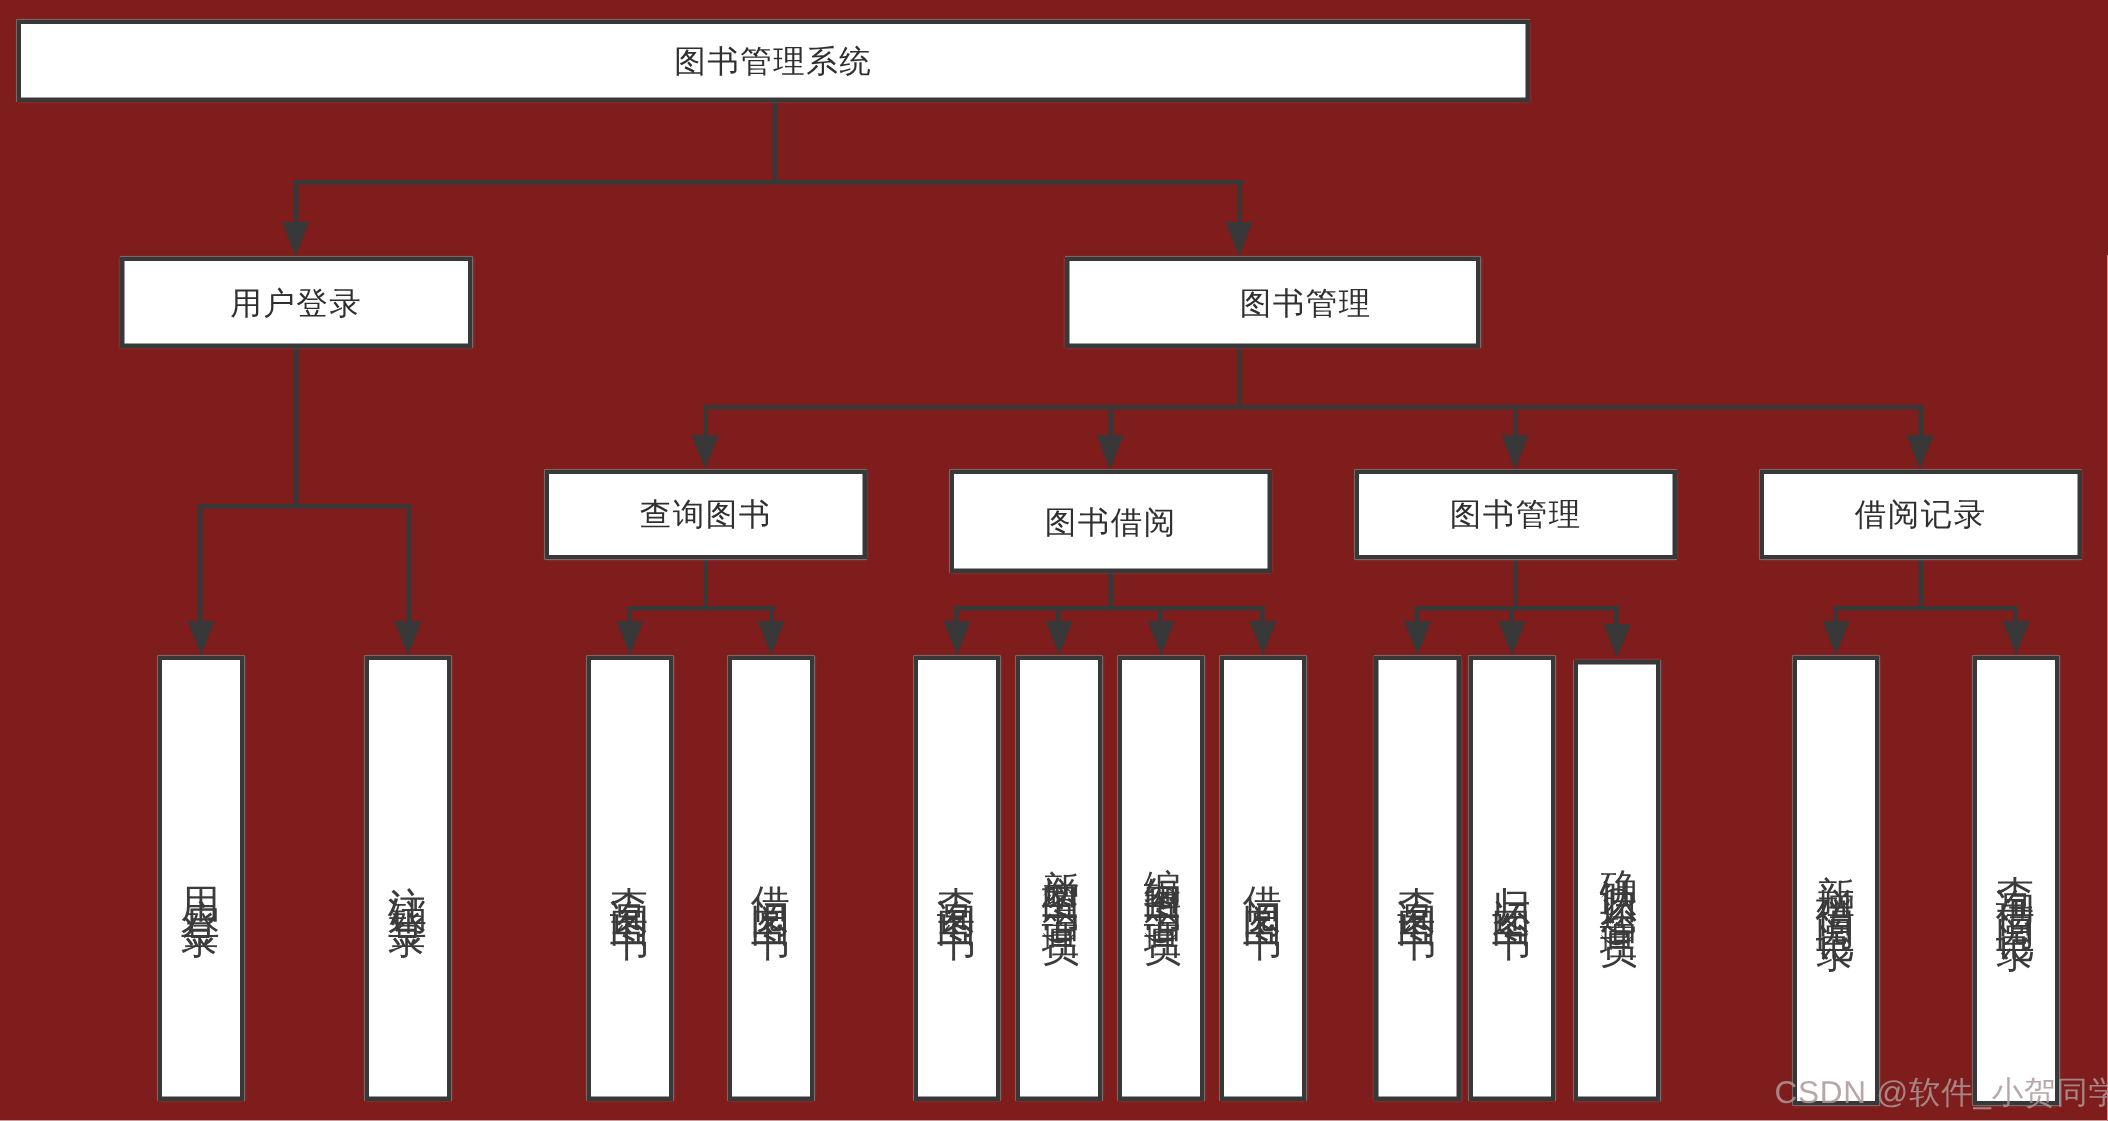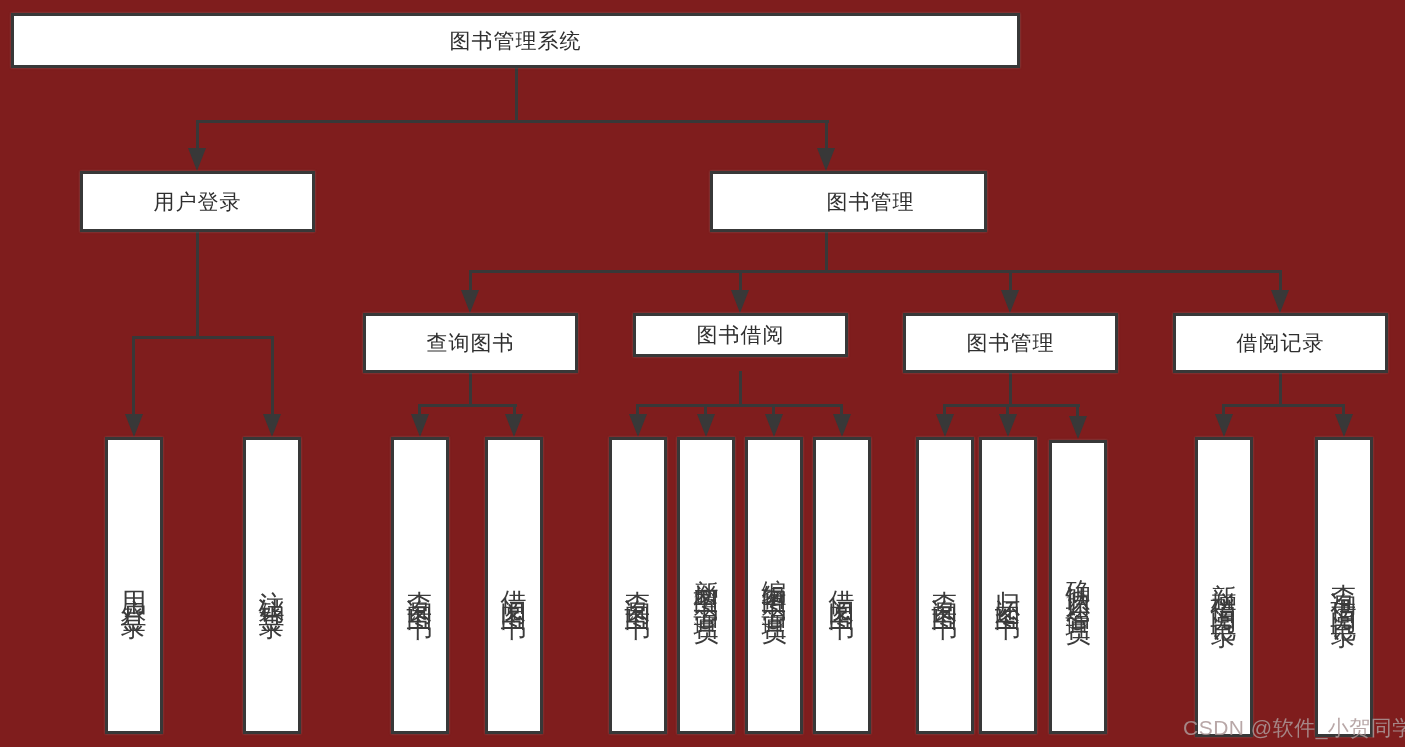--- a/index.html
+++ b/index.html
@@ -98,21 +98,21 @@
   <div class="vline" style="left:469px;top:270px;height:22px;"></div>
   <div class="arrow" style="left:461px;top:290px;"></div>
   <div class="vline" style="left:739px;top:270px;height:22px;"></div>
   <div class="arrow" style="left:731px;top:290px;"></div>
   <div class="vline" style="left:1009px;top:270px;height:22px;"></div>
   <div class="arrow" style="left:1001px;top:290px;"></div>
   <div class="vline" style="left:1279px;top:270px;height:22px;"></div>
   <div class="arrow" style="left:1271px;top:290px;"></div>
 
   <div class="hnode" style="left:363px;top:313px;width:215px;height:60px;">查询图书</div>
-  <div class="hnode" style="left:633px;top:313px;width:215px;height:44px;">图书借阅</div>
+  <div class="hnode" style="left:633px;top:313px;width:215px;height:69px;">图书借阅</div>
   <div class="hnode" style="left:903px;top:313px;width:215px;height:60px;">图书管理</div>
   <div class="hnode" style="left:1173px;top:313px;width:215px;height:60px;">借阅记录</div>
 
   <div class="vline" style="left:469px;top:371px;height:36px;"></div>
   <div class="hline" style="left:418px;top:404px;width:99px;"></div>
   <div class="vline" style="left:418px;top:404px;height:12px;"></div>
   <div class="arrow" style="left:411px;top:414px;"></div>
   <div class="vline" style="left:513px;top:404px;height:12px;"></div>
   <div class="arrow" style="left:505px;top:414px;"></div>
 

